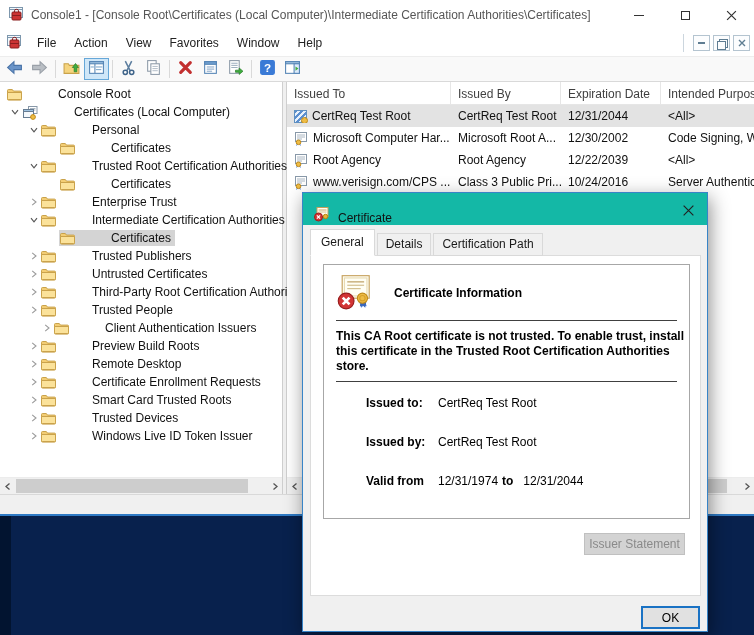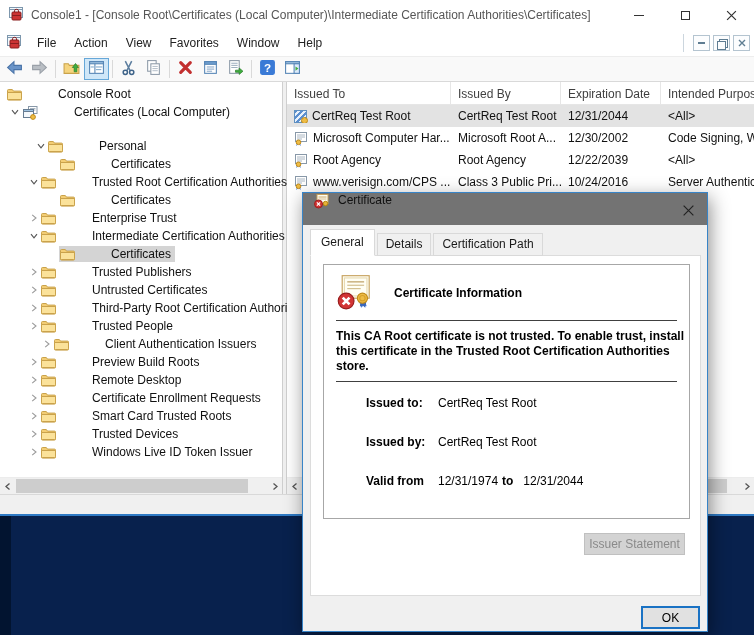--- a/index.html
+++ b/index.html
@@ -60,21 +60,21 @@
   .hscroll { position:absolute; left:0; right:0; bottom:0; height:17px; background:#f0f0f0; border-top:1px solid #ececec; }
   .hs-arrow { position:absolute; top:0; width:15px; height:16px; display:flex; align-items:center; justify-content:center; }
   .hs-left { left:0; } .hs-right { right:0; }
   .hs-thumb { position:absolute; top:1px; height:14px; background:#cdcdcd; }
   .tree-thumb { left:16px; width:232px; }
   .list-thumb { left:16px; width:424px; }
   .statusbar-wrap { position:absolute; left:0; top:494px; width:754px; height:20px; background:#f0f0f0; border-top:1px solid #d9d9d9; }
 
   
   .dialog { position:absolute; left:302px; top:192px; width:406px; height:440px; background:#f0f0f0; border:1px solid #3884c7; box-shadow:2px 6px 18px rgba(0,0,0,.45); z-index:10; }
-  .dlg-titlebar { height:32px; background:#737373; display:flex; align-items:flex-start; }
+  .dlg-titlebar { height:32px; background:#14b8a6; display:flex; align-items:flex-end; }
   .dlg-titlebar .app-icon { margin:0 8px 0 10px; }
   .dlg-title-text { font-size:12px; color:#111; }
   .dlg-close { position:absolute; right:10px; top:8px; width:18px; height:18px; display:flex; align-items:center; justify-content:center; }
 
   .tabs { position:absolute; left:7px; top:36px; height:26px; z-index:3; display:flex; align-items:flex-end; }
   .tab { padding:3px 8px 4px; font-size:12px; background:#f0f0f0; border:1px solid #d9d9d9; margin-right:2px; position:relative; top:1px; color:#1a1a1a; }
   .tab.active { background:#fff; padding:5px 10px 6px; border-bottom:1px solid #fff; z-index:4; }
 
   .tab-page { position:absolute; left:7px; top:62px; width:391px; height:341px; background:#fff; border:1px solid #dcdcdc; z-index:2; }
   .info-box { position:absolute; left:12px; top:8px; width:367px; height:255px; border:1px solid #a7a7a7; background:#fff; padding:8px 12px; }
@@ -265,21 +265,21 @@
                   <line x1="8" y1="3.5" x2="13.5" y2="3.5" stroke="#aab6c2"></line>
                   <line x1="8" y1="5" x2="13.5" y2="5" stroke="#aab6c2"></line>
                   <rect x="1.5" y="4.5" width="10" height="8" fill="#f4f8fc" stroke="#667c92"></rect>
                   <rect x="1.5" y="4.5" width="10" height="2" fill="#9fc2e0" stroke="#667c92"></rect>
                   <circle cx="11" cy="12" r="2.4" fill="#eebc45" stroke="#c08a18"></circle>
                 </svg>
               </span>
               <span class="tree-label">Certificates (Local Computer)</span>
             </span>
           </div>
-          <div class="tree-row" style="padding-left: 34px; margin-top: 16px;">
+          <div class="tree-row" style="padding-left: 27px;">
             <span class="expander">
               <svg width="10" height="10" viewBox="0 0 10 10">
                 <path d="M2 3.2 L5 6.8 L8 3.2" fill="none" stroke="#555" stroke-width="1.1"></path>
               </svg>
             </span>
             <span class="tree-inner">
               <span class="ticon">
                 <svg width="15" height="13" viewBox="0 0 15 13">
                   <path d="M.5 2.5 a1 1 0 0 1 1-1 h3.8 l1.2 1.6 h7 a1 1 0 0 1 1 1 v7 a1 1 0 0 1 -1 1 h-12 a1 1 0 0 1 -1-1z" fill="#f3cd74" stroke="#c9a24b"></path>
                   <path d="M.5 4.5 h14 v6 a1 1 0 0 1 -1 1 h-12 a1 1 0 0 1 -1-1z" fill="#fbe29a" stroke="#caa24b"></path>

